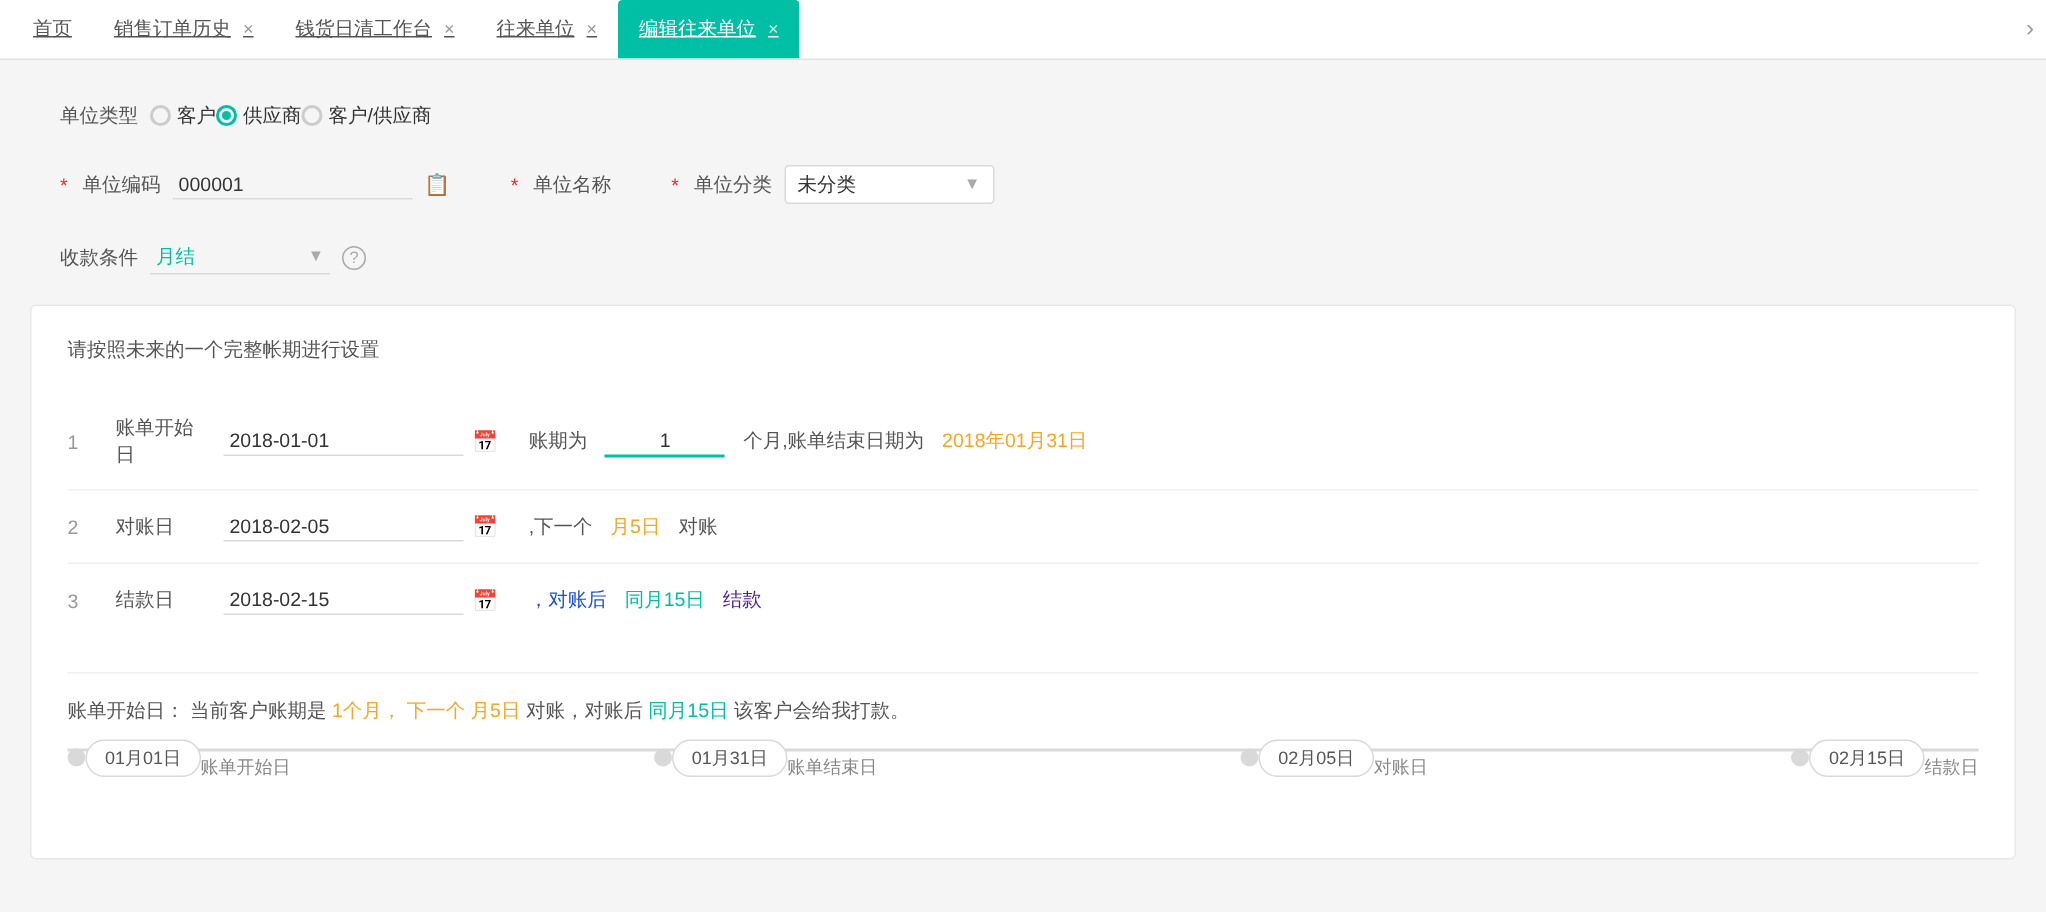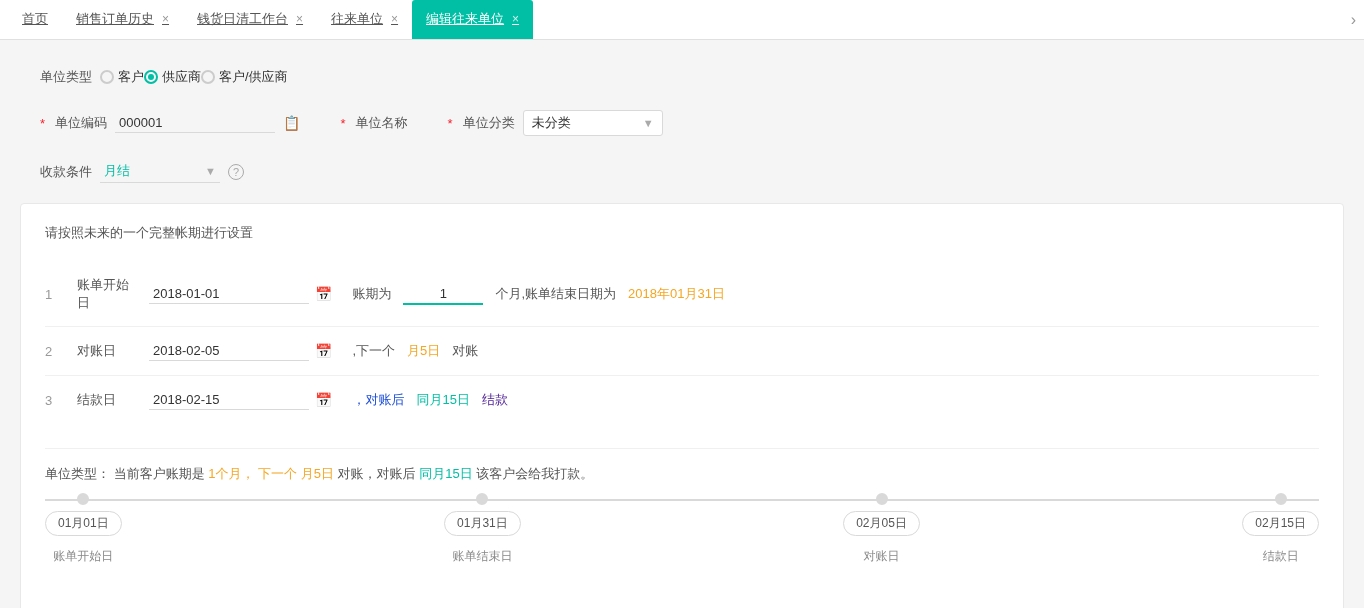--- a/index.html
+++ b/index.html
@@ -279,21 +279,21 @@
     }
 
     .node-label {
       font-size: 12px;
       color: #888;
       margin-top: 8px;
     }
 
     .timeline-node-wrapper {
       display: flex;
-      flex-direction: column;
+      flex-direction: row;
       align-items: center;
     }
   </style>
 </head>
 <body>
 
 <div class="tab-bar">
   <div class="tab">
     <span>首页</span>
   </div>
@@ -408,21 +408,21 @@
           <span class="calendar-icon">📅</span>
         </div>
         <span style="color:#1d4ed8; margin-left:8px;">，对账后</span>
         <span class="teal-text">同月15日</span>
         <span style="color:#4c1d95;">结款</span>
       </div>
 
     </div>
 
     <div style="margin-top: 24px; padding-top: 16px; border-top: 1px solid #f0f0f0;">
-      <span style="color:#555;">单位类型：</span>
+      <span style="color:#555;">账单开始日：</span>
       <span style="color:#555;">当前客户账期是</span>
       <span class="orange-text">1个月，</span>
       <span class="orange-text">下一个</span>
       <span class="orange-text">月5日</span>
       <span style="color:#555;">对账，对账后</span>
       <span class="teal-text">同月15日</span>
       <span style="color:#555;">该客户会给我打款。</span>
     </div>
 
     <div class="timeline-container">

